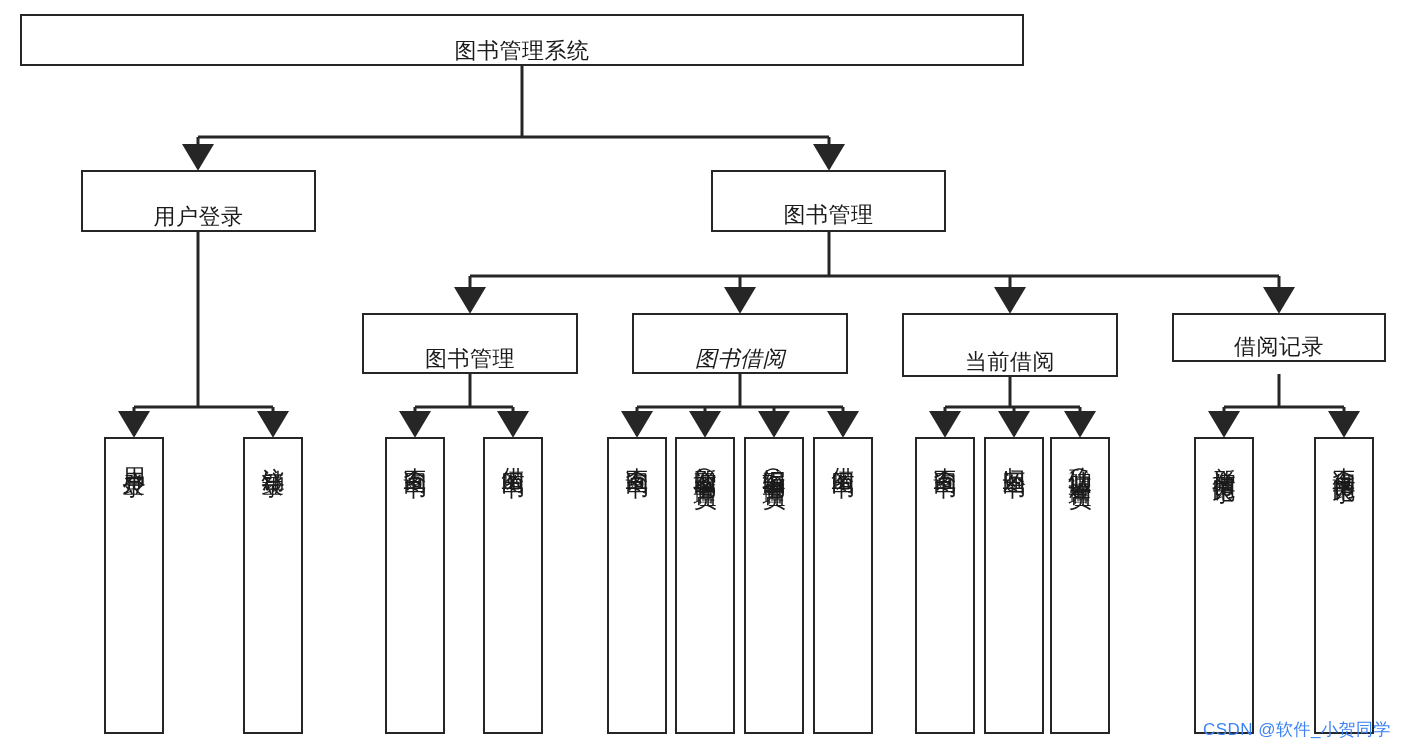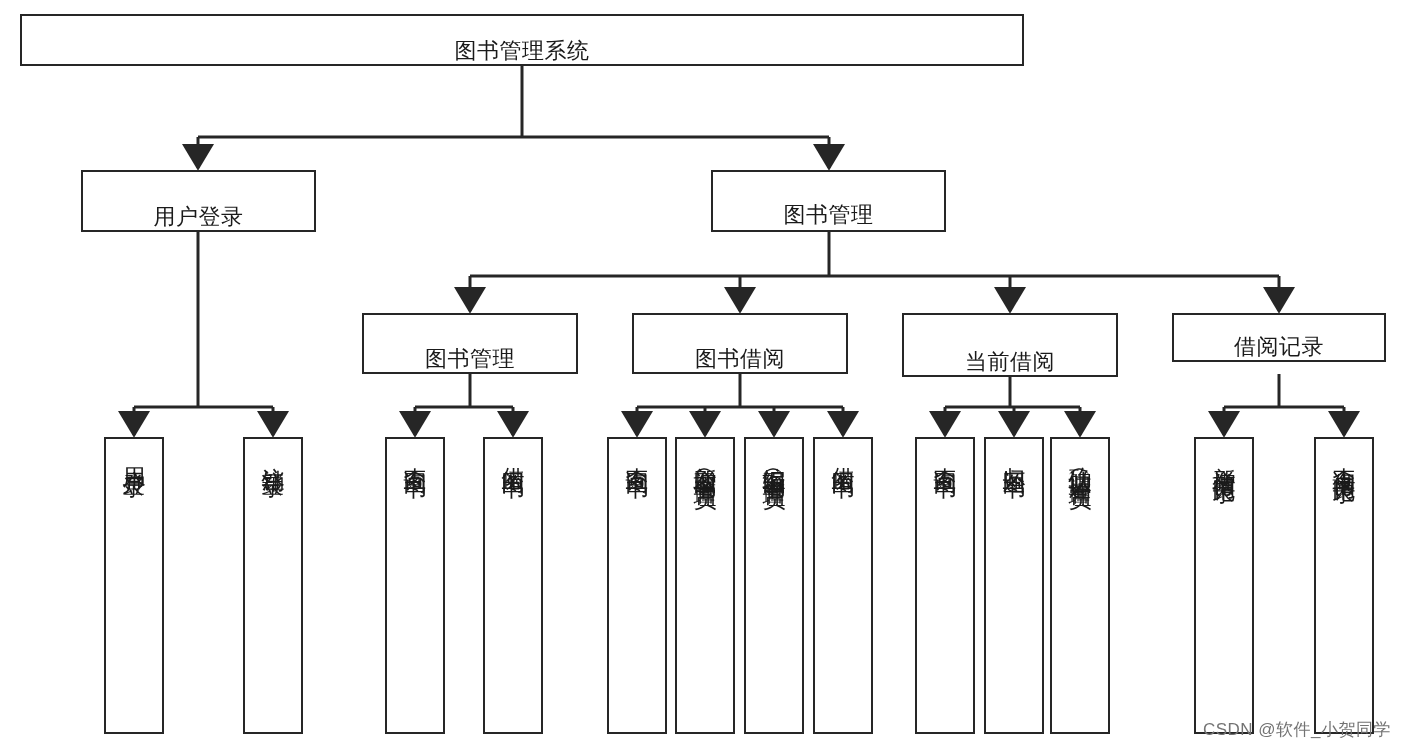--- a/index.html
+++ b/index.html
@@ -54,21 +54,21 @@
     font-size: 23px;
     letter-spacing: 3px;
     line-height: 1;
     margin: 0 auto;
   }
   #watermark {
     position: absolute;
     right: 14px;
     bottom: 6px;
     font-size: 17px;
-    color: #737373;
+    color: #3b82f6;
     white-space: nowrap;
     letter-spacing: 0.5px;
   }
 </style>
 </head>
 <body>
 
 <div id="canvas">
 
   <svg id="wires" viewBox="0 0 1405 747" xmlns="http://www.w3.org/2000/svg">
@@ -128,21 +128,21 @@
   <div class="node h" style="left:81px; top:170px; width:235px; height:62px;">
     <span class="lbl">用户登录</span>
   </div>
   <div class="node h" style="left:711px; top:170px; width:235px; height:62px;font-family:Liberation Mono, monospace;">
     <span class="lbl">图书管理</span>
   </div>
 
   <div class="node h" style="left:362px; top:313px; width:216px; height:61px;">
     <span class="lbl">图书管理</span>
   </div>
-  <div class="node h" style="left:632px; top:313px; width:216px; height:61px;">
+  <div class="node h" style="left:632px; top:313px; width:216px; height:61px;font-style:italic;">
     <span class="lbl">图书借阅</span>
   </div>
   <div class="node h" style="left:902px; top:313px; width:216px; height:64px;">
     <span class="lbl">当前借阅</span>
   </div>
   <div class="node h" style="left:1172px; top:313px; width:214px; height:49px;">
     <span class="lbl">借阅记录</span>
   </div>
 
   <div class="node v" style="left:104px; top:437px; width:60px; height:297px;">

